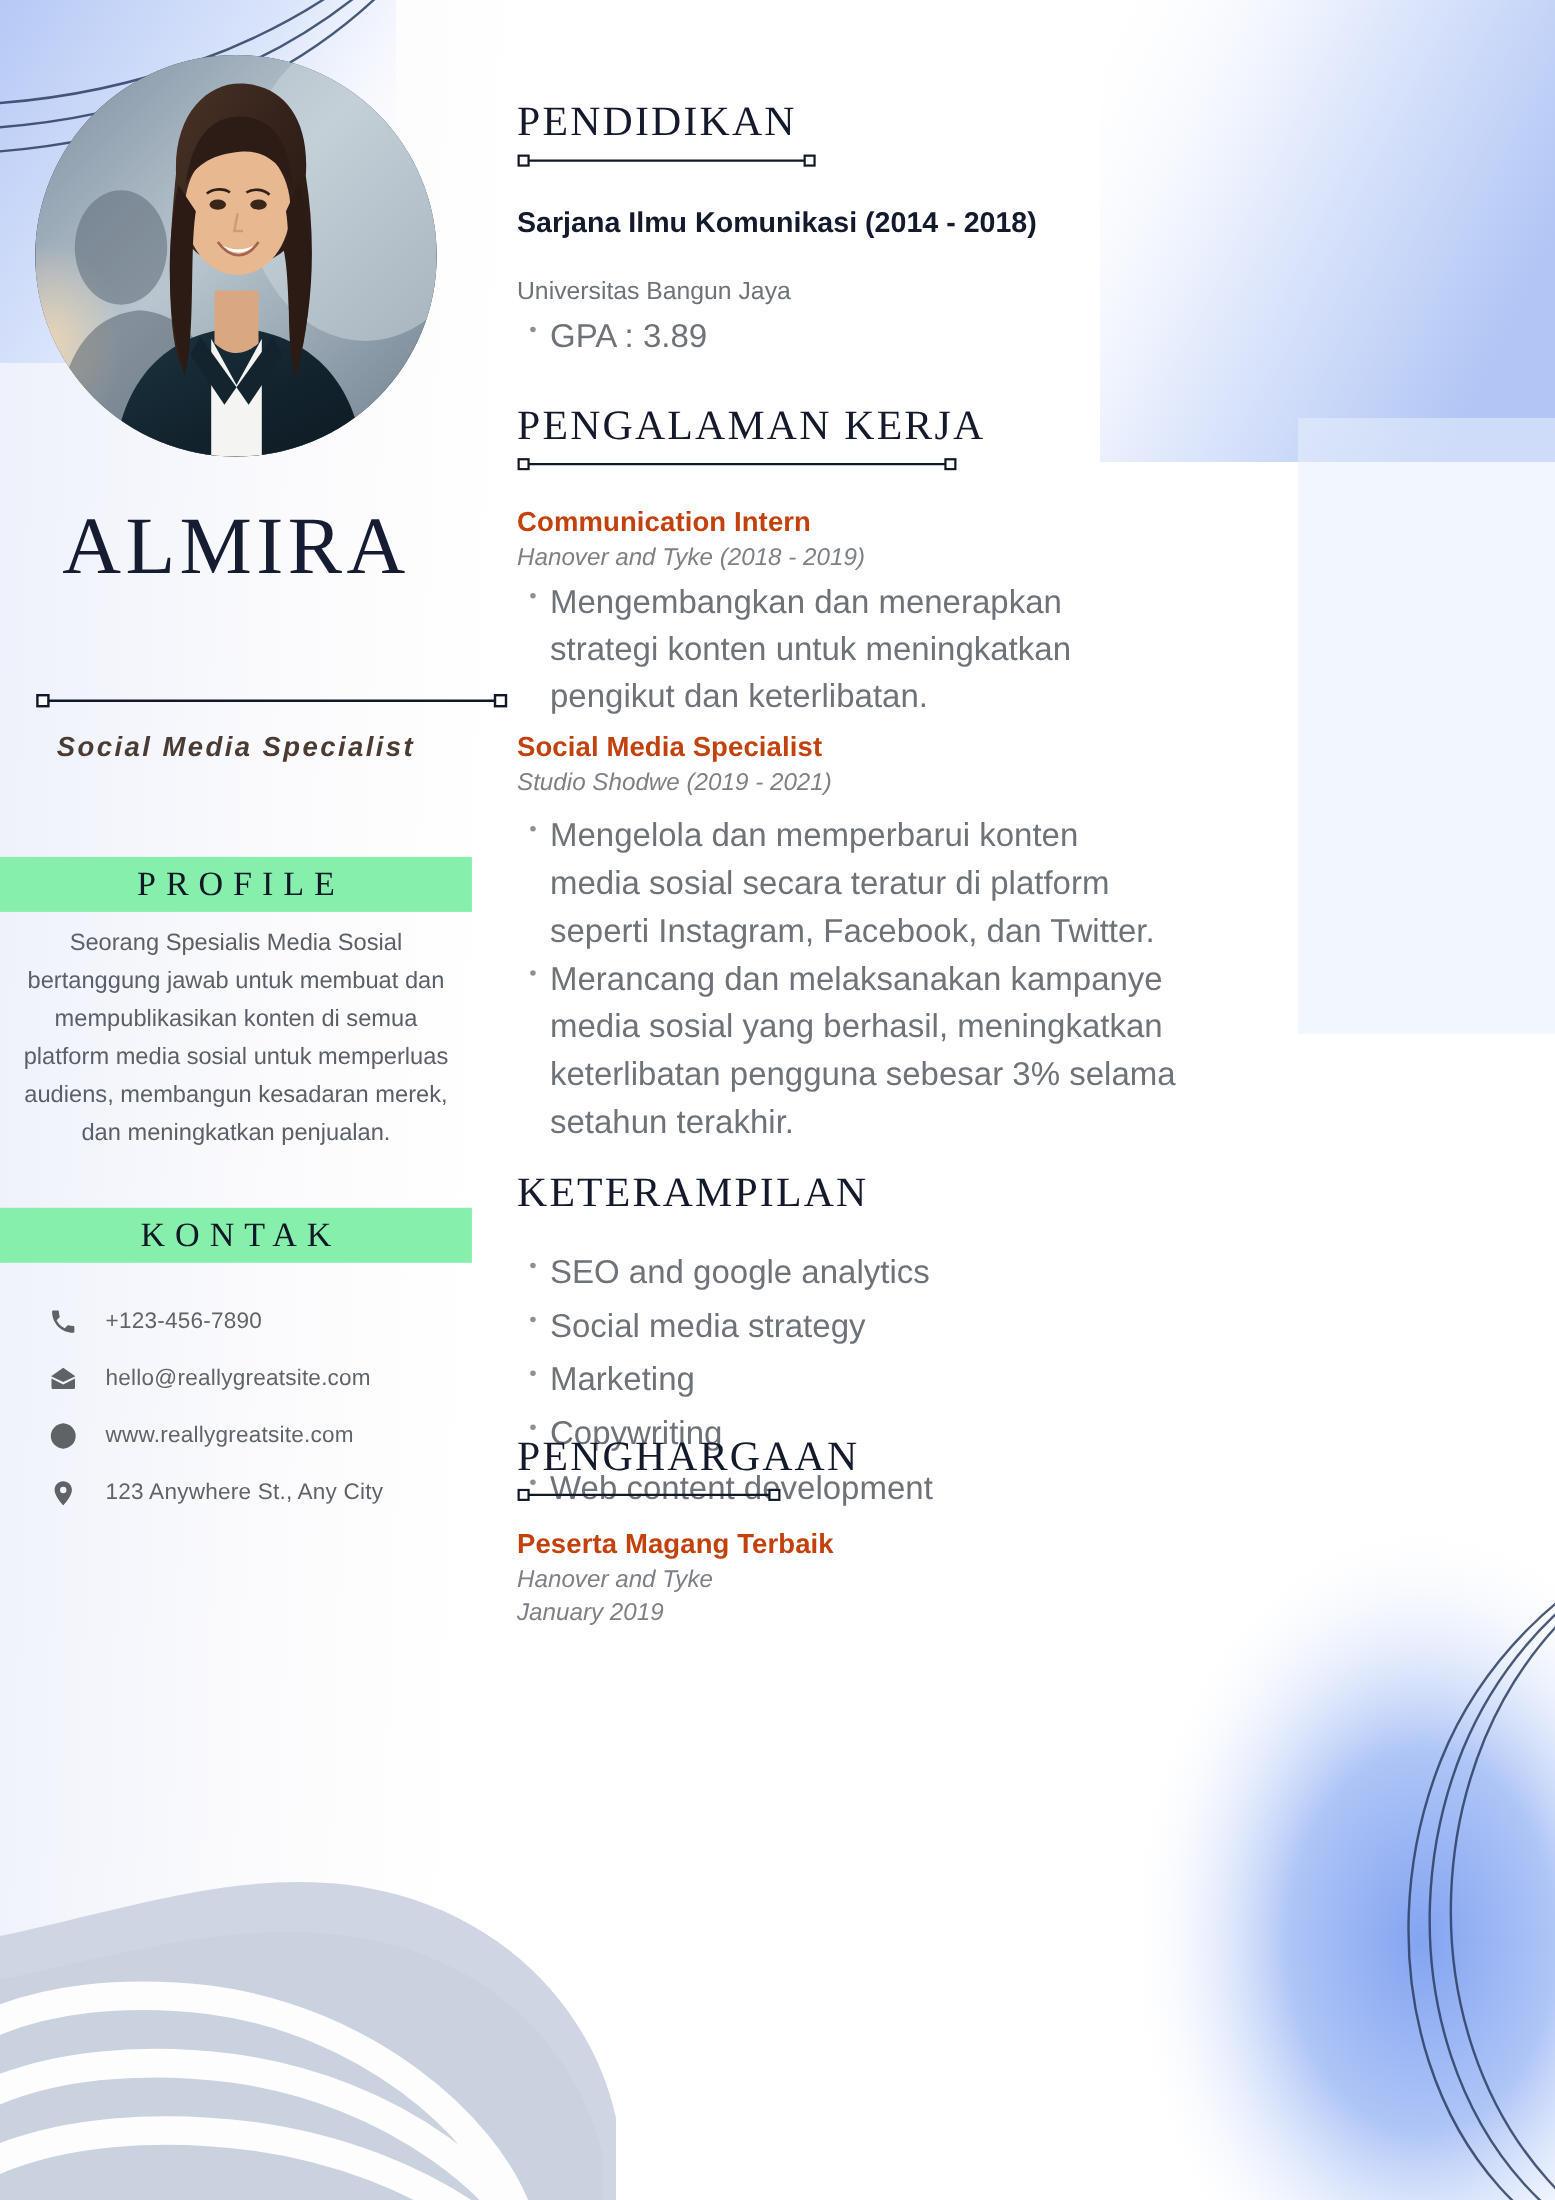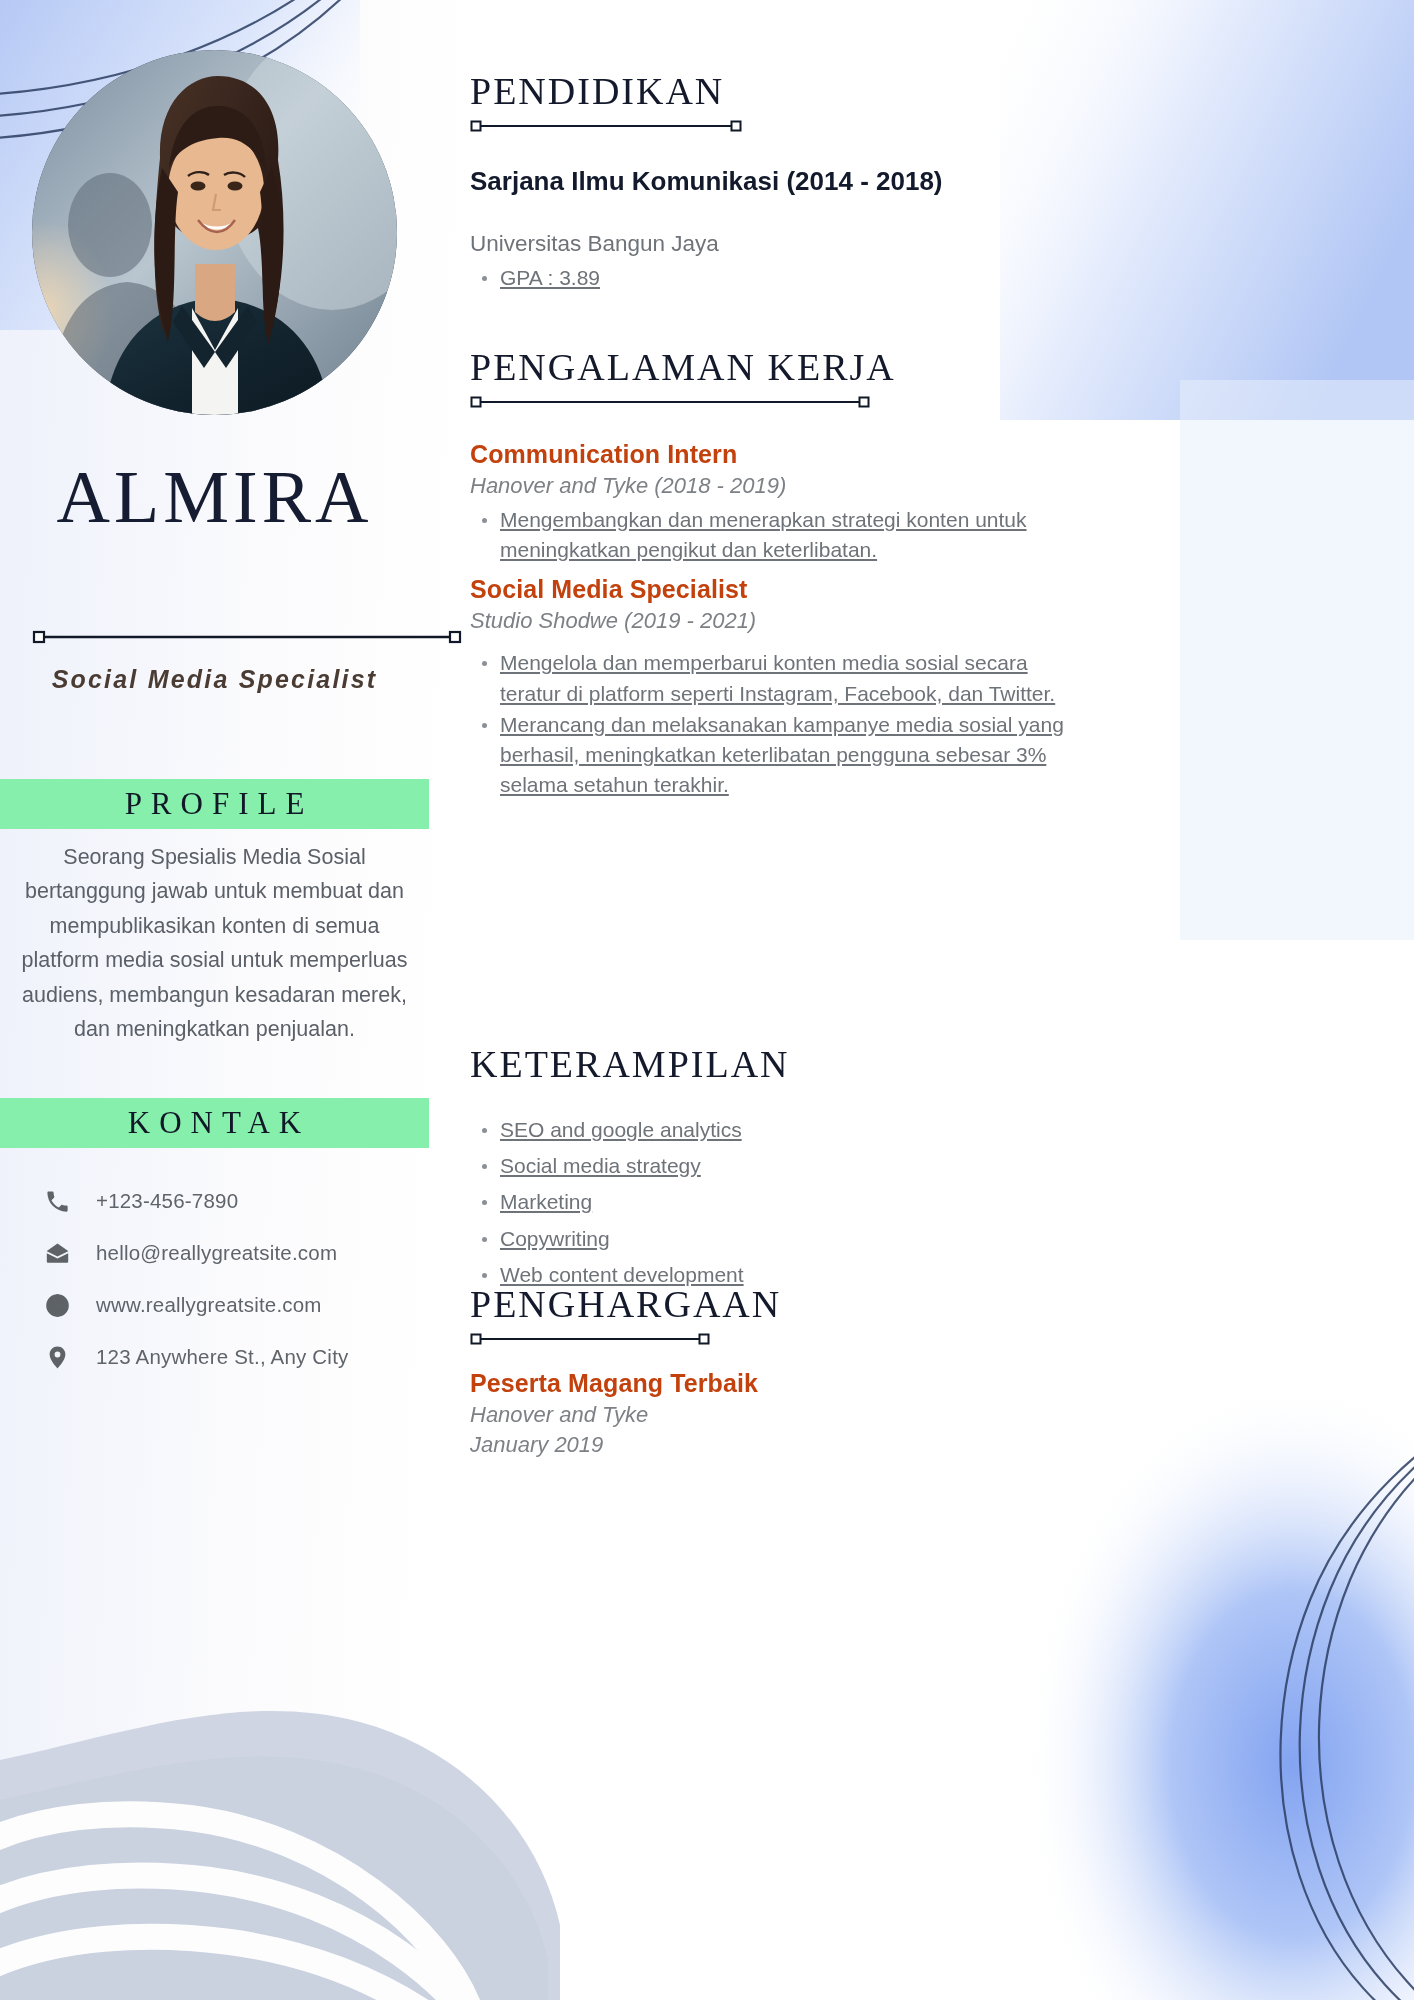--- a/index.html
+++ b/index.html
@@ -165,37 +165,36 @@
     color: #7d8186;
     margin-top: 4px;
   }
   ul.bullets {
     margin: 6px 0 0 0;
     padding-left: 30px;
     list-style: none;
   }
   ul.bullets li {
     position: relative;
-    font-size: 21px;
+    font-size: 30px;
     line-height: 1.44;
     color: #6e7379;
     margin-bottom: 1px;
-    text-decoration: underline;
   }
   ul.bullets li::before {
     content: "";
     position: absolute;
     left: -18px; top: 13px;
     width: 5px; height: 5px;
     border-radius: 50%;
     background: #8b9097;
   }
   ul.bullets.tight li { margin-bottom: 0; }
 
-  .blk { position: absolute; }
+  .blk { position: absolute; margin-top: 20px; }
   #pendidikan-block { left: 0; top: 72px; width: 600px; }
   #edu-degree { margin-top: 30px; font-size: 26px; font-weight: bold; color: #121a2c; white-space: nowrap; }
   #edu-school { margin-top: 34px; font-size: 22.5px; color: #6e7379; }
   #edu-list { margin-top: 6px; }
 
   #pengalaman-block { left: 0; top: 348px; width: 600px; }
   #exp-1 { margin-top: 28px; }
   #exp-2 { margin-top: 10px; }
 
   #keterampilan-block { left: 0; top: 1045px; width: 600px; }

